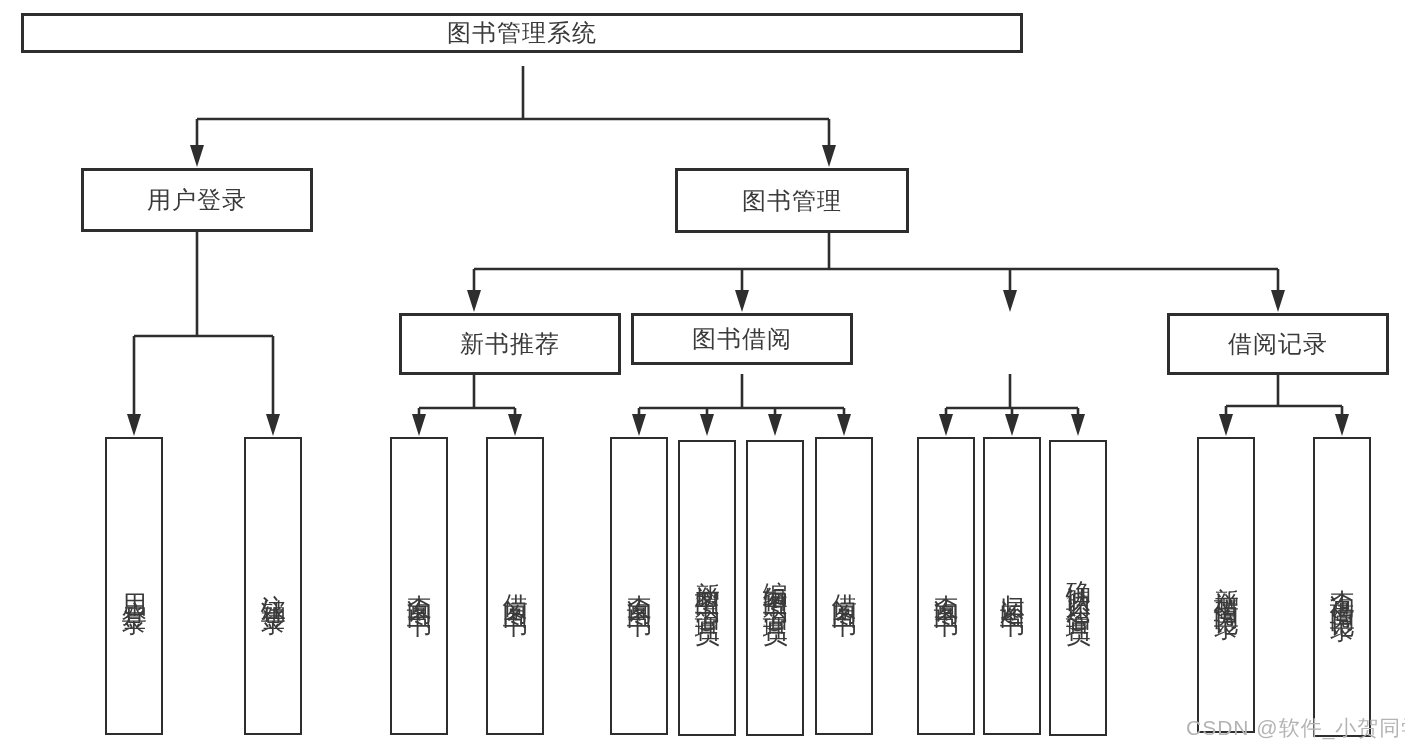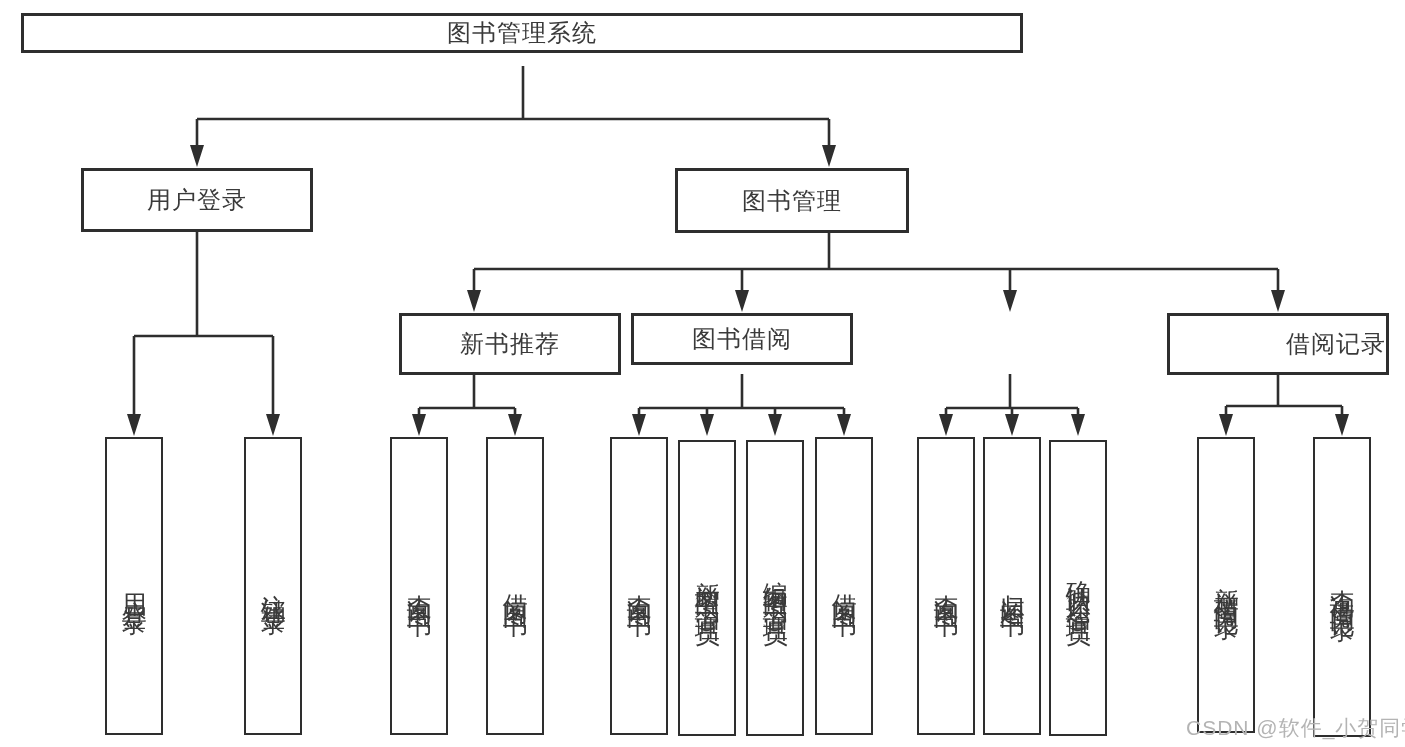--- a/index.html
+++ b/index.html
@@ -86,21 +86,21 @@
   <div class="box" style="left:675px;top:168px;width:234px;height:65px;">
     <span>图书管理</span>
   </div>
 
   <div class="box" style="left:363px;top:313px;width:222px;height:62px;margin-left:36px;">
     <span>新书推荐</span>
   </div>
   <div class="box" style="left:631px;top:313px;width:222px;height:52px;">
     <span>图书借阅</span>
   </div>
-  <div class="box" style="left:1167px;top:313px;width:222px;height:62px;justify-content:flex-end;">
+  <div class="box" style="left:1167px;top:313px;width:222px;height:62px;">
     <span>借阅记录</span>
   </div>
 
   <div class="box vbox" style="left:105px;top:437px;width:58px;height:298px;">
     <span class="vlabel">用户登录</span>
   </div>
   <div class="box vbox" style="left:244px;top:437px;width:58px;height:298px;">
     <span class="vlabel">注销登录</span>
   </div>
 

